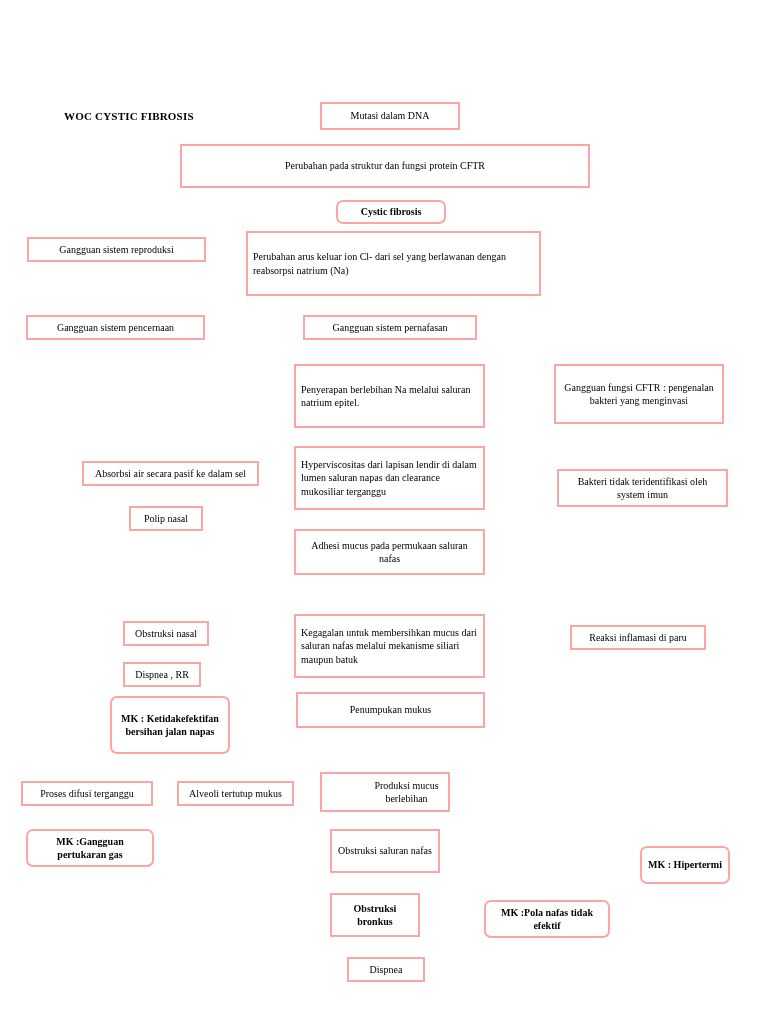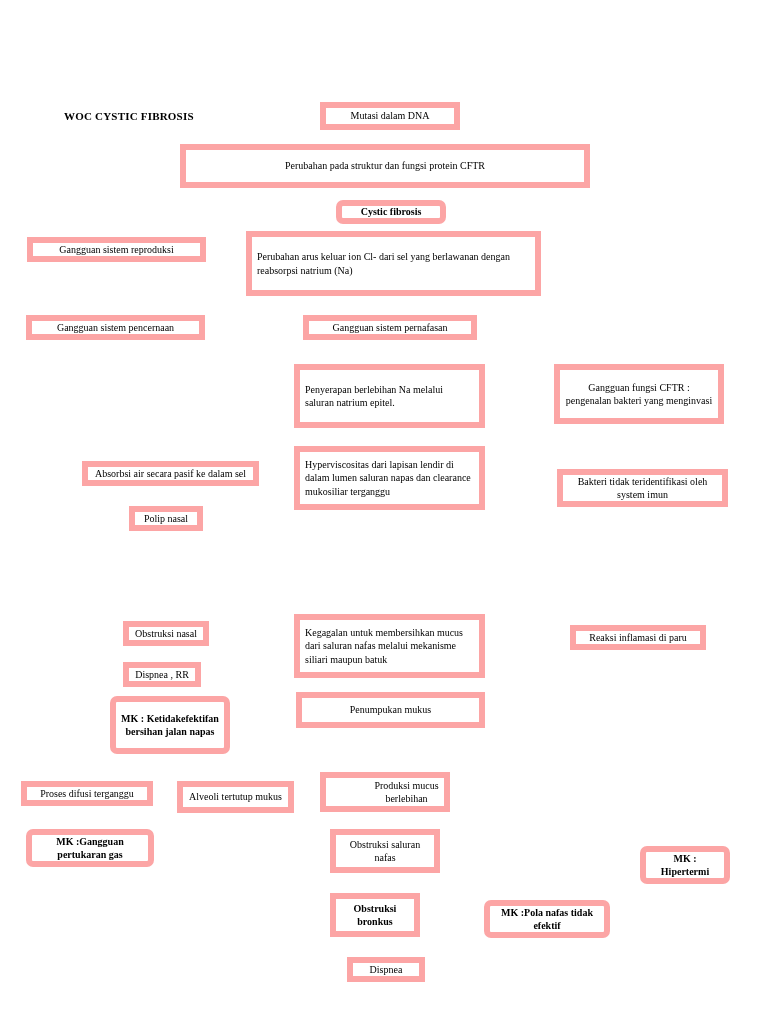--- a/index.html
+++ b/index.html
@@ -15,21 +15,21 @@
     color: #000000;
     overflow: hidden;
   }
   #canvas {
     position: relative;
     width: 768px;
     height: 1024px;
   }
   .node {
     position: absolute;
-    border: 6px solid #fca5a5;
+    border: 2px solid #fca5a5;
     box-sizing: border-box;
     display: flex;
     align-items: center;
     justify-content: center;
     text-align: center;
     font-family: "Liberation Serif", serif;
     font-size: 10px;
     line-height: 1.35;
     padding: 3px 5px;
     background: #ffffff;
@@ -62,28 +62,29 @@
     <div class="node" style="left: 27px; top: 237px; width: 179px; height: 25px;">Gangguan sistem reproduksi</div>
     <div class="node left" style="left: 246px; top: 231px; width: 295px; height: 65px;">Perubahan arus keluar ion Cl- dari sel yang berlawanan dengan reabsorpsi natrium (Na)</div>
     <div class="node" style="left: 26px; top: 315px; width: 179px; height: 25px;">Gangguan sistem pencernaan</div>
     <div class="node" style="left: 303px; top: 315px; width: 174px; height: 25px;">Gangguan sistem pernafasan</div>
     <div class="node left" style="left: 294px; top: 364px; width: 191px; height: 64px;">Penyerapan berlebihan Na melalui saluran natrium epitel.</div>
     <div class="node" style="left: 554px; top: 364px; width: 170px; height: 60px;">Gangguan fungsi CFTR : pengenalan bakteri yang menginvasi</div>
     <div class="node" style="left: 82px; top: 461px; width: 177px; height: 25px;">Absorbsi air secara pasif ke dalam sel</div>
     <div class="node left" style="left: 294px; top: 446px; width: 191px; height: 64px;">Hyperviscositas dari lapisan lendir di dalam lumen saluran napas dan clearance mukosiliar terganggu</div>
     <div class="node" style="left: 557px; top: 469px; width: 171px; height: 38px;">Bakteri tidak teridentifikasi oleh system imun</div>
     <div class="node" style="left: 129px; top: 506px; width: 74px; height: 25px;">Polip nasal</div>
+    <div class="node" style="left: 294px; top: 529px; width: 191px; height: 46px;">Adhesi mucus pada permukaan saluran nafas</div>
     <div class="node" style="left: 123px; top: 621px; width: 86px; height: 25px;">Obstruksi nasal</div>
     <div class="node left" style="left: 294px; top: 614px; width: 191px; height: 64px;">Kegagalan untuk membersihkan mucus dari saluran nafas melalui mekanisme siliari maupun batuk</div>
     <div class="node" style="left: 570px; top: 625px; width: 136px; height: 25px;">Reaksi inflamasi di paru</div>
     <div class="node" style="left: 123px; top: 662px; width: 78px; height: 25px;">Dispnea , RR</div>
     <div class="node" style="left: 296px; top: 692px; width: 189px; height: 36px;">Penumpukan mukus</div>
     <div class="node bold" style="left: 110px; top: 696px; width: 120px; height: 58px;">MK : Ketidakefektifan bersihan jalan napas</div>
     <div class="node" style="left: 21px; top: 781px; width: 132px; height: 25px;">Proses difusi terganggu</div>
-    <div class="node" style="left: 177px; top: 781px; width: 117px; height: 32px;">Alveoli tertutup mukus</div>
+    <div class="node" style="left: 177px; top: 781px; width: 117px; height: 25px;">Alveoli tertutup mukus</div>
     <div class="node" style="left: 320px; top: 772px; width: 130px; height: 40px; padding-left: 48px;">Produksi mucus berlebihan</div>
     <div class="node" style="left: 330px; top: 829px; width: 110px; height: 44px;">Obstruksi saluran nafas</div>
     <div class="node bold" style="left: 26px; top: 829px; width: 128px; height: 38px;">MK :Gangguan pertukaran gas</div>
     <div class="node bold" style="left: 640px; top: 846px; width: 90px; height: 38px;">MK : Hipertermi</div>
     <div class="node" style="left: 330px; top: 893px; width: 90px; height: 44px; font-weight: bold;">Obstruksi bronkus</div>
     <div class="node bold" style="left: 484px; top: 900px; width: 126px; height: 38px;">MK :Pola nafas tidak efektif</div>
     <div class="node" style="left: 347px; top: 957px; width: 78px; height: 25px;">Dispnea</div>
   </div>
 
 </body></html>

